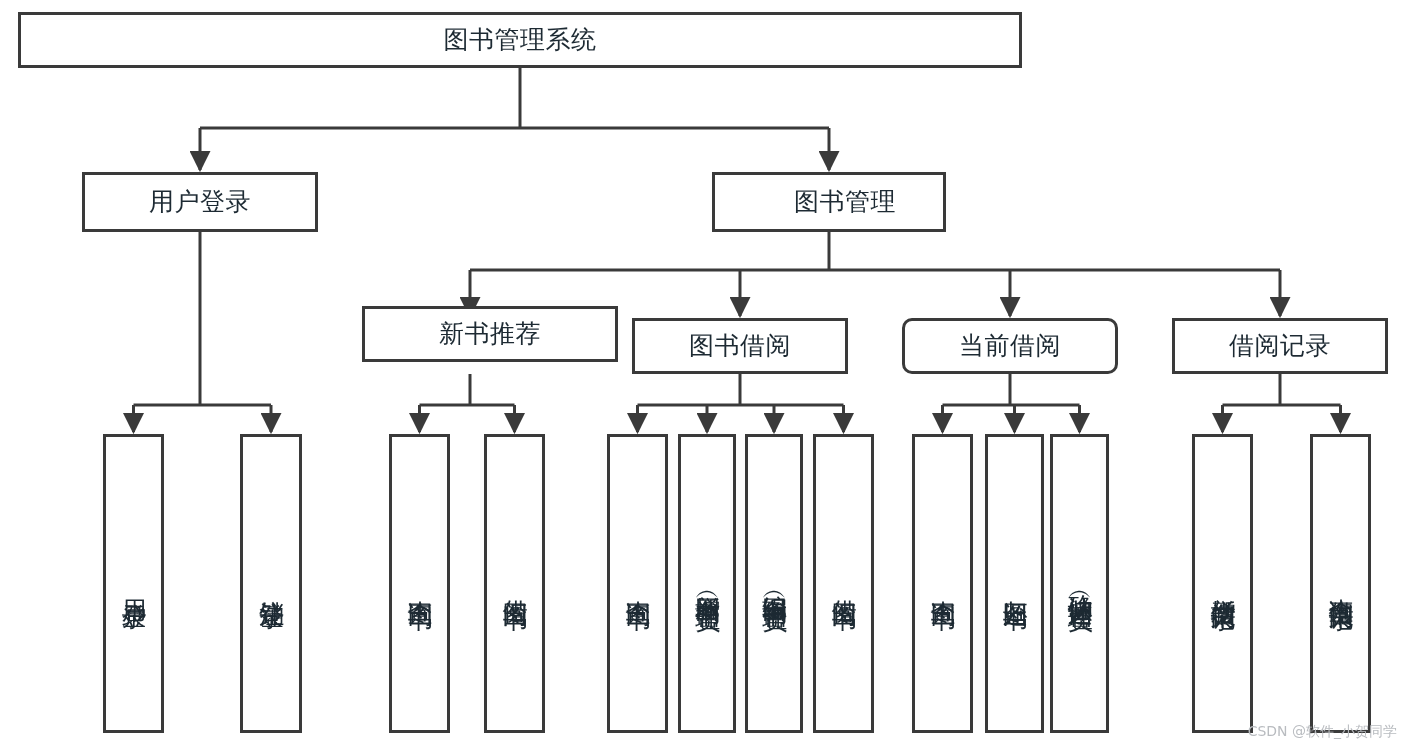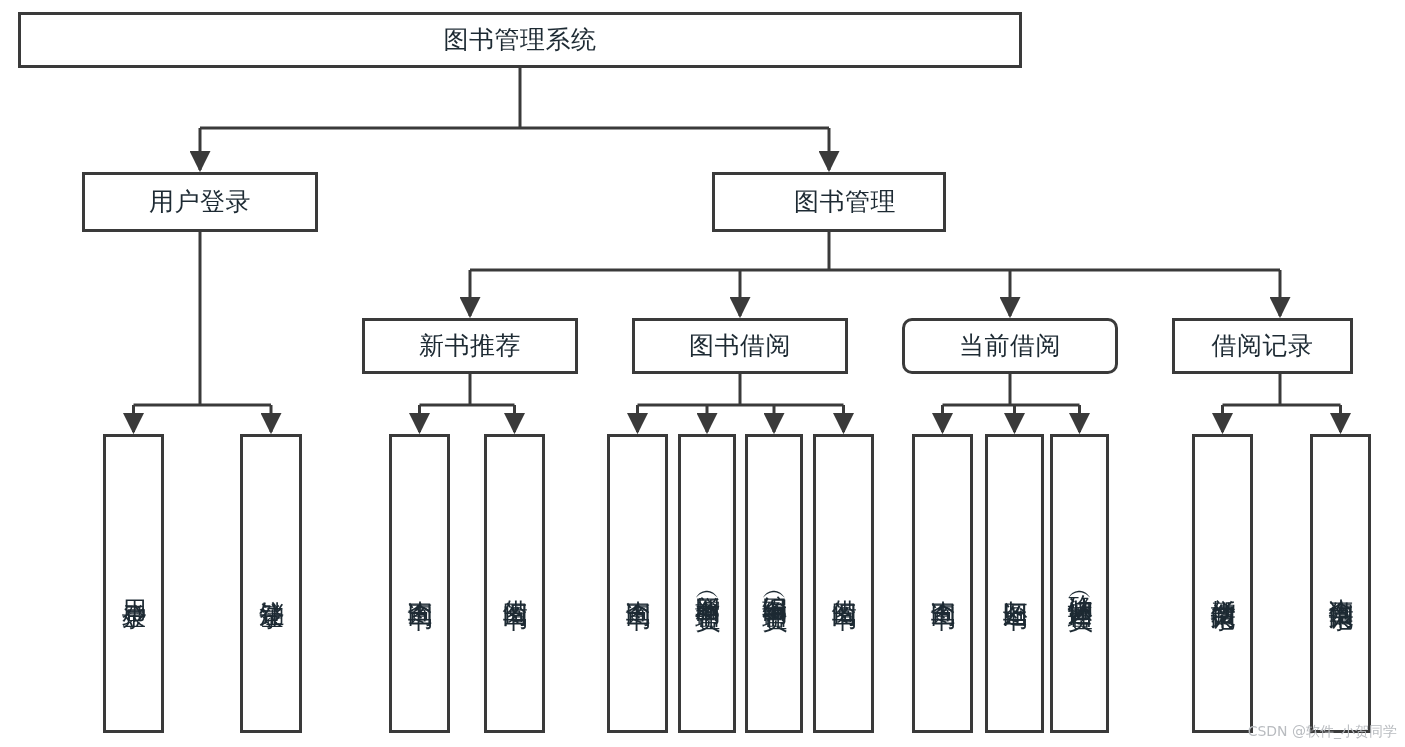--- a/index.html
+++ b/index.html
@@ -124,30 +124,30 @@
     <span class="node-label">图书管理系统</span>
   </div>
 
   <div class="node horiz" style="left: 82px; top: 172px; width: 236px; height: 60px;">
     <span class="node-label">用户登录</span>
   </div>
   <div class="node horiz" style="left: 712px; top: 172px; width: 234px; height: 60px; padding-left: 32px;">
     <span class="node-label">图书管理</span>
   </div>
 
-  <div class="node horiz" style="left: 362px; top: 318px; width: 216px; height: 56px;">
+  <div class="node horiz" style="left: 362px; top: 306px; width: 256px; height: 56px;">
     <span class="node-label">新书推荐</span>
   </div>
   <div class="node horiz" style="left: 632px; top: 318px; width: 216px; height: 56px;">
     <span class="node-label">图书借阅</span>
   </div>
   <div class="node horiz" style="left: 902px; top: 318px; width: 216px; height: 56px; border-radius: 10px;">
     <span class="node-label">当前借阅</span>
   </div>
-  <div class="node horiz" style="left: 1172px; top: 318px; width: 181px; height: 56px;">
+  <div class="node horiz" style="left: 1172px; top: 318px; width: 216px; height: 56px;">
     <span class="node-label">借阅记录</span>
   </div>
 
   <div class="node vert" style="left: 103px; top: 434px; width: 61px; height: 299px;">
     <span class="node-label">用户登录</span>
   </div>
   <div class="node vert" style="left: 240px; top: 434px; width: 62px; height: 299px;">
     <span class="node-label">注销登录</span>
   </div>
   <div class="node vert" style="left: 389px; top: 434px; width: 61px; height: 299px;">

